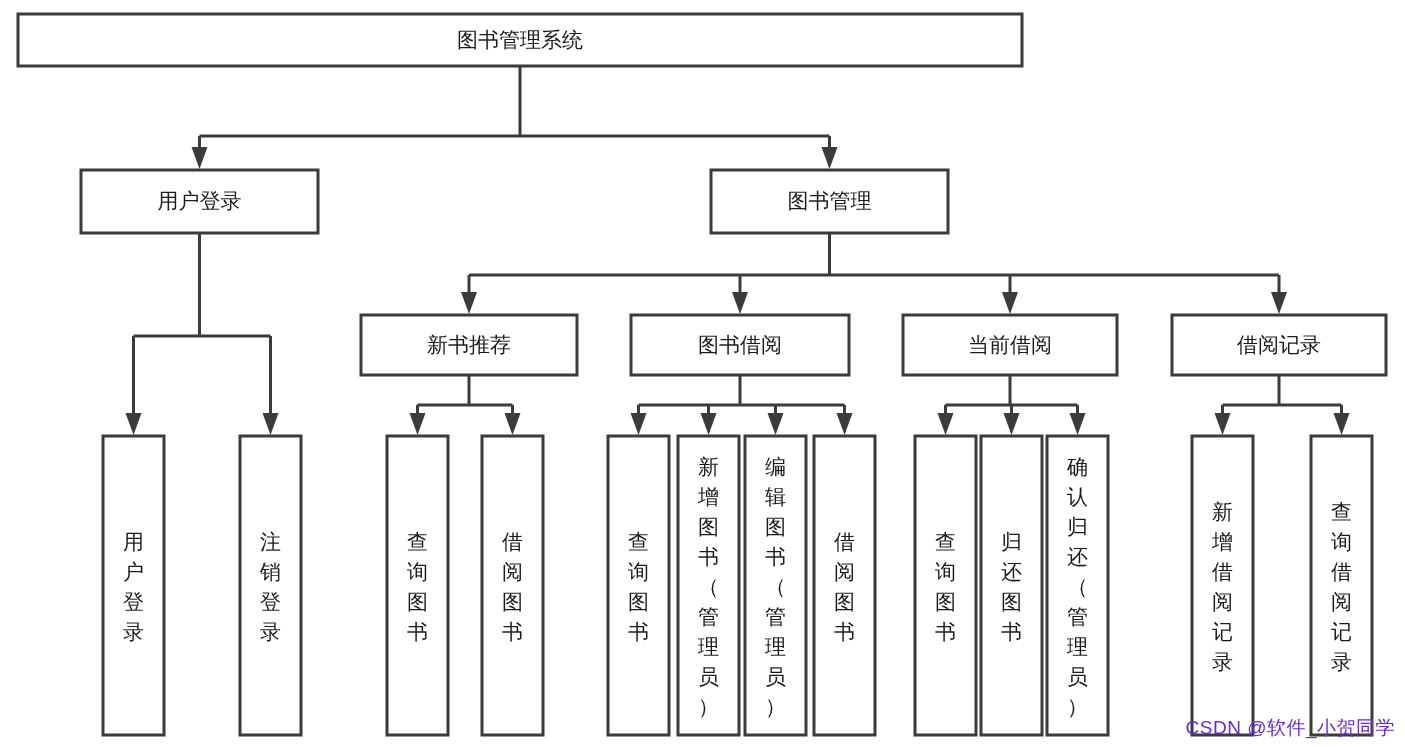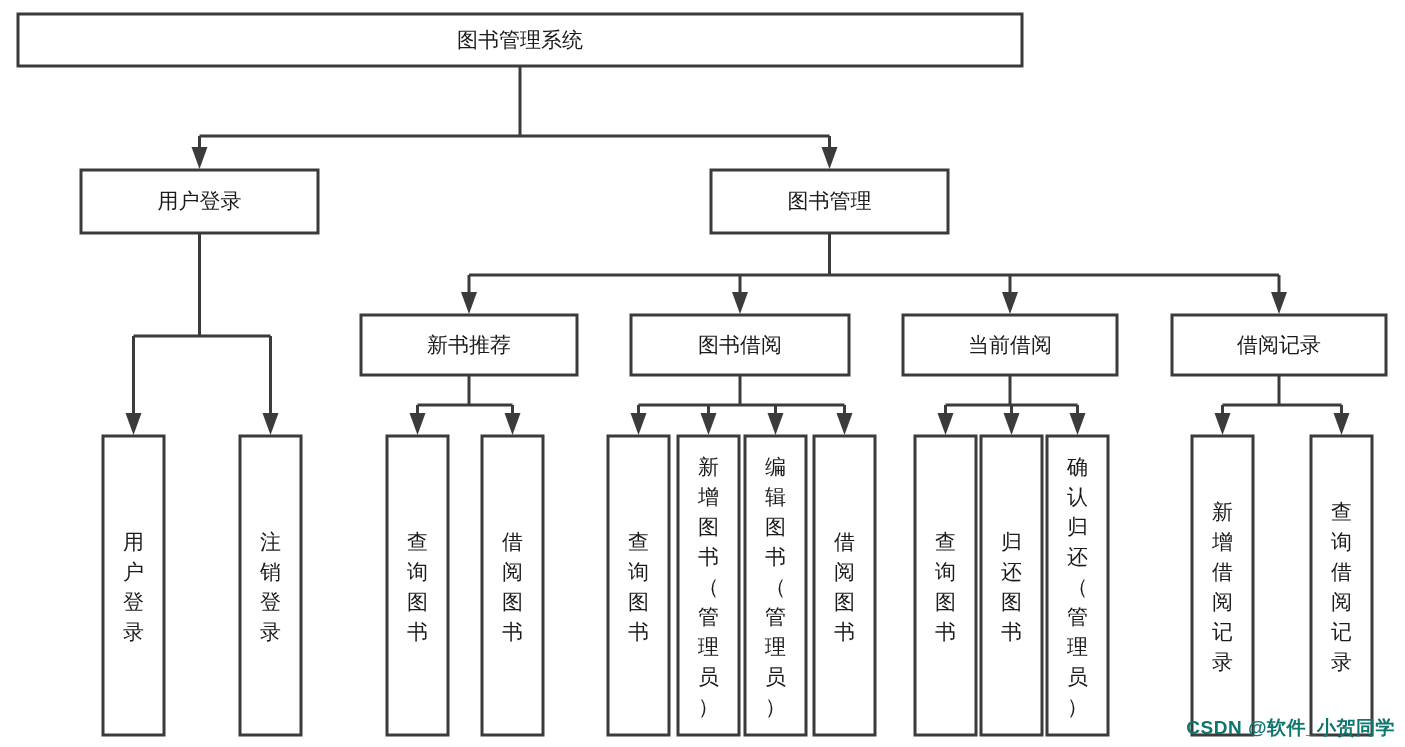--- a/index.html
+++ b/index.html
@@ -52,25 +52,24 @@
   .arrow-head {
     fill: #3b3b3b;
     stroke: none;
   }
   .watermark {
     position: absolute;
     right: 10px;
     bottom: 6px;
     font-family: "Liberation Sans", "DejaVu Sans", sans-serif;
     font-size: 19px;
-    color: #0f766e;
+    color: #6d28d9;
     white-space: nowrap;
     letter-spacing: 0.5px;
     pointer-events: none;
-    font-weight: bold;
   }
 </style>
 </head>
 <body>
 
 <div id="diagram-root">
   <svg class="flow" viewBox="0 0 1405 747" xmlns="http://www.w3.org/2000/svg">
     <g id="edge-layer">
         <g>
           <line x1="520" y1="66" x2="520" y2="136" class="conn"></line>

